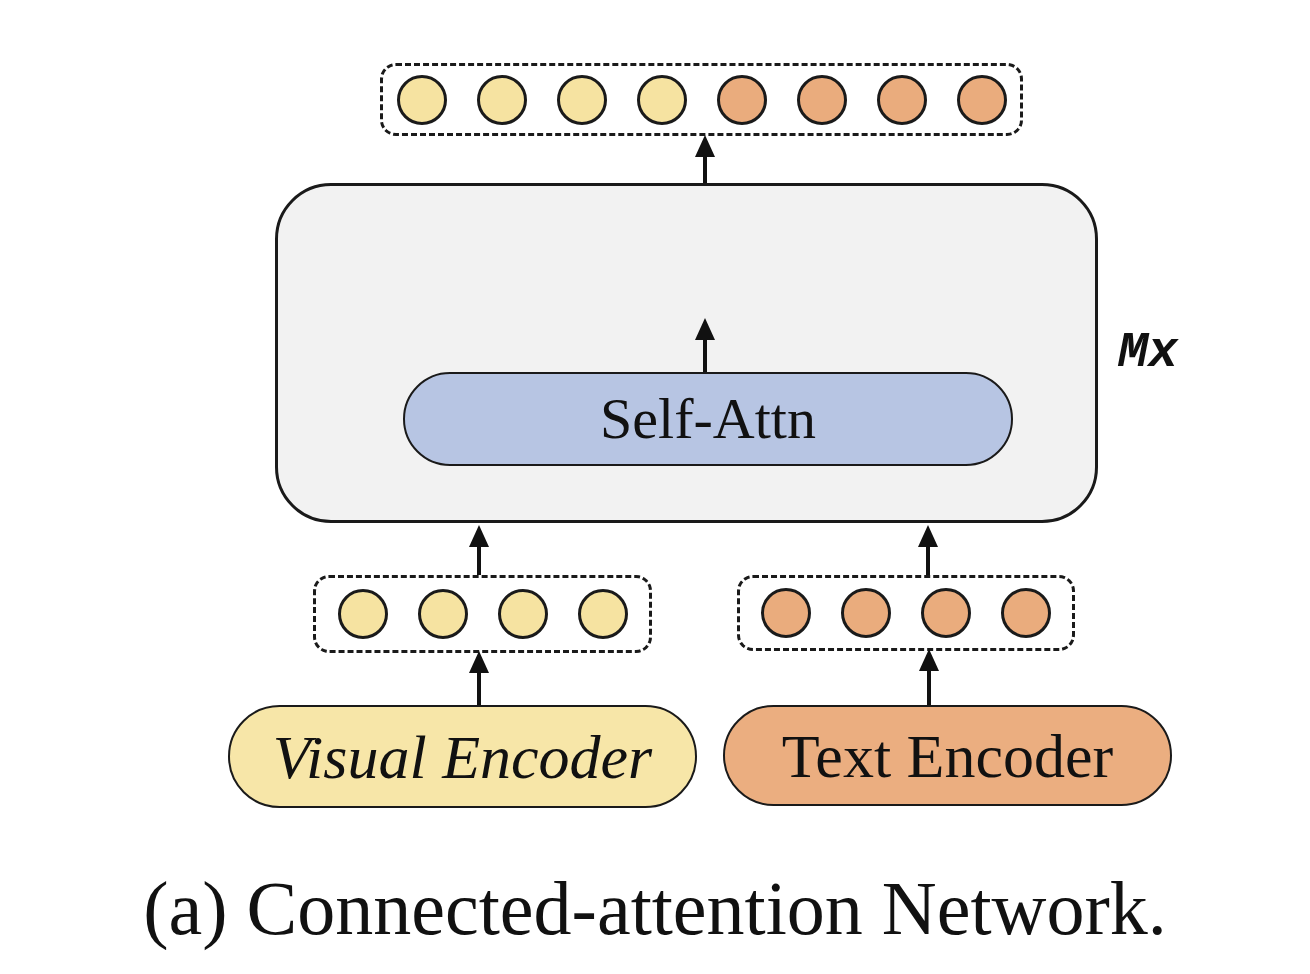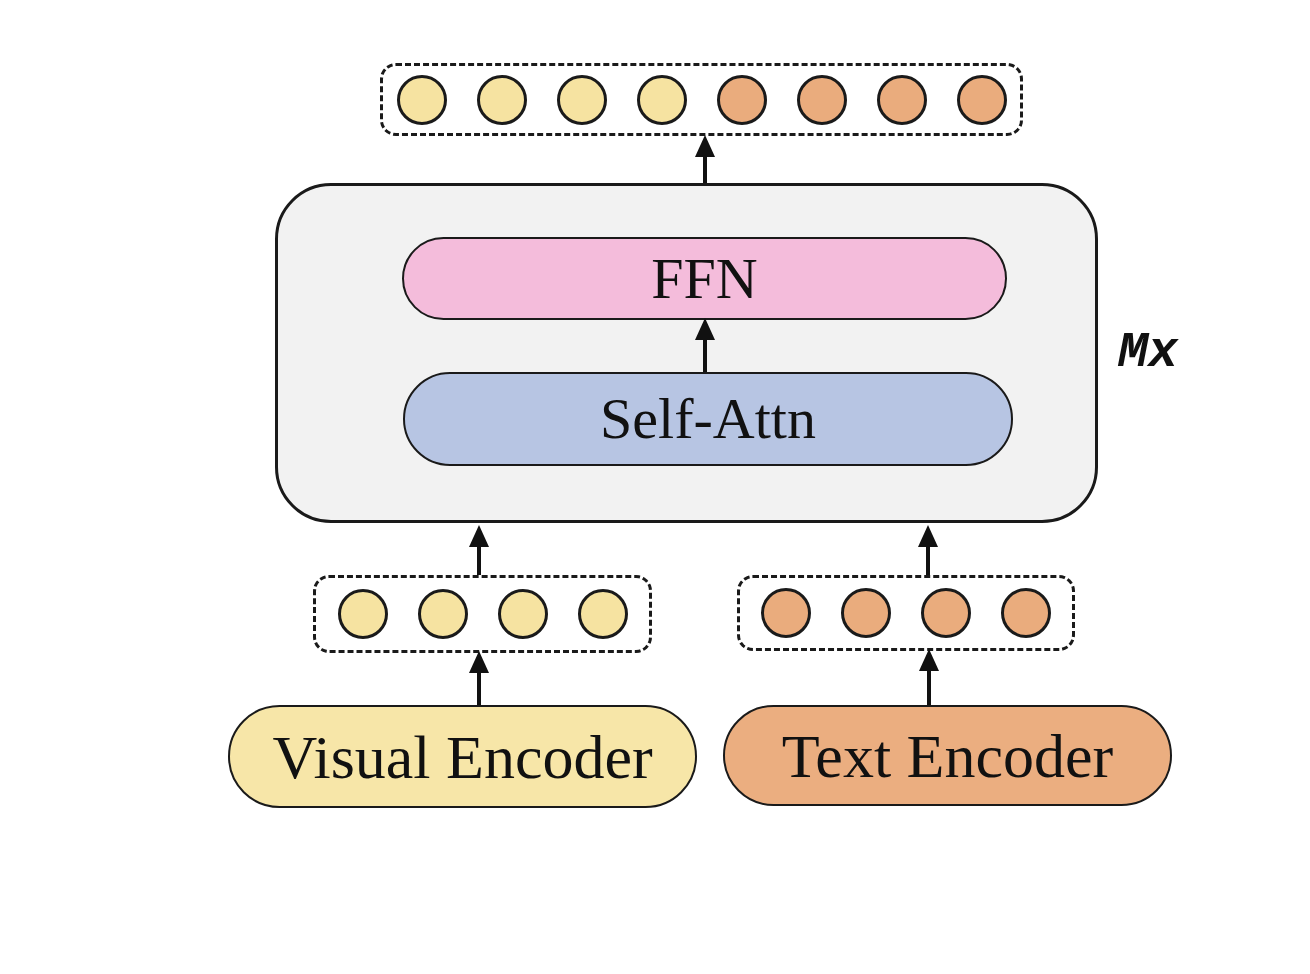--- a/index.html
+++ b/index.html
@@ -46,21 +46,21 @@
     box-sizing: border-box;
     border: 2.5px solid #1a1a1a;
     border-radius: 52px;
     display: flex;
     align-items: center;
     justify-content: center;
     line-height: 1;
   }
   .pill-ffn    { left: 402px; top: 237px; width: 605px; height: 83px; font-size: 58px; }
   .pill-attn   { left: 403px; top: 372px; width: 610px; height: 94px; font-size: 58px; }
-  .pill-vis    { left: 228px; top: 705px; width: 469px; height: 103px; font-size: 62px; }
+  .pill-vis    { left: 228px; top: 705px; width: 469px; height: 103px; font-size: 62px; font-style: italic; }
   .pill-txt    { left: 723px; top: 705px; width: 449px; height: 101px; font-size: 62px; }
   
   .mx {
     position: absolute;
     left: 1118px; top: 328px;
     font-family: Liberation Mono, monospace;
     font-style: italic;
     font-weight: 600;
     font-size: 50px;
     line-height: 1;
@@ -113,21 +113,20 @@
       <span class="token" style="background-color: rgb(234, 172, 125);"></span>
     </div>
 
   <div class="arrow" style="left:694px; top:135px; height:49px;">
     <div class="head"></div>
     <div class="shaft"></div>
   </div>
 
   <div class="fusion" style="background-color: rgb(242, 242, 242);"></div>
 
-  <div class="pill pill-ffn" style="background-color: rgb(244, 188, 219);">FFN</div>
 
   <div class="arrow" style="left:694px; top:318px; height:54px;">
     <div class="head"></div>
     <div class="shaft"></div>
   </div>
 
   <div class="pill pill-attn" style="background-color: rgb(183, 197, 227);">Self-Attn</div>
 
   <div class="mx">Mx</div>
 
@@ -162,14 +161,15 @@
 
   <div class="arrow" style="left:918px; top:649px; height:57px;">
     <div class="head"></div>
     <div class="shaft"></div>
   </div>
 
   <div class="pill pill-vis" style="background-color: rgb(247, 230, 168);">Visual Encoder</div>
 
   <div class="pill pill-txt" style="background-color: rgb(235, 174, 128);">Text Encoder</div>
 
+  <div class="caption">(a) Connected-attention Network.</div>
 
 </div>
 
 </body></html>

